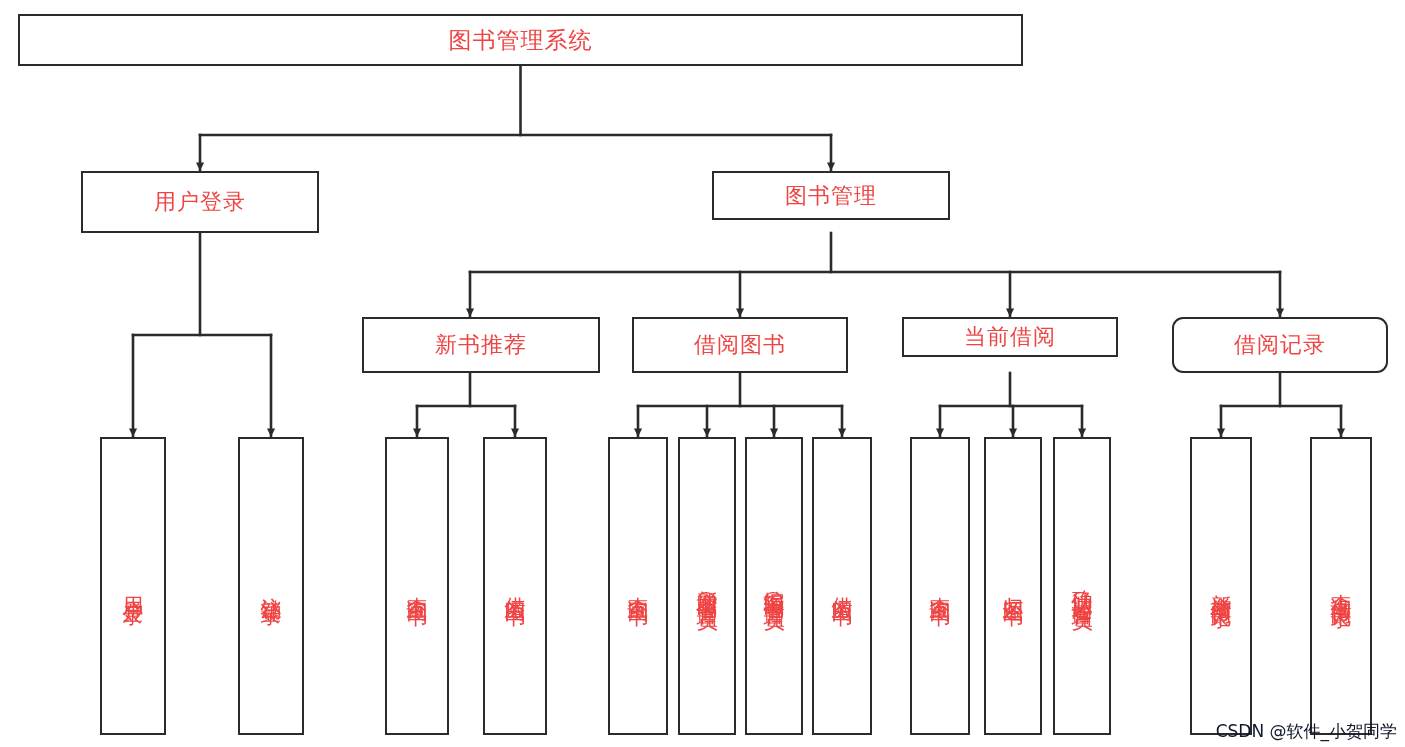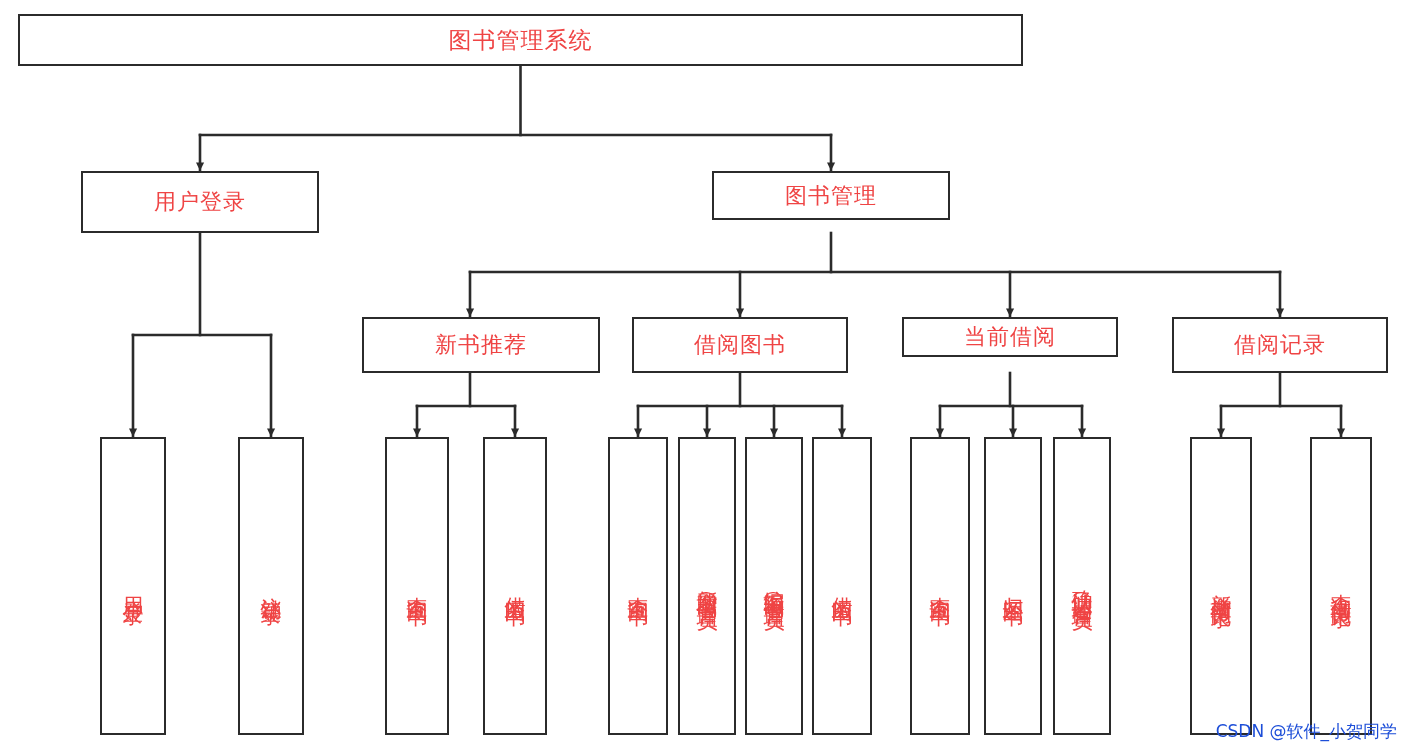--- a/index.html
+++ b/index.html
@@ -64,21 +64,21 @@
     font-size: 21px;
     letter-spacing: 3px;
     line-height: 1.05;
     white-space: nowrap;
   }
   .watermark {
     position: absolute;
     right: 8px;
     bottom: 4px;
     font-size: 17px;
-    color: #1d4ed8;
+    color: #0f172a;
     white-space: nowrap;
     z-index: 3;
     font-family: "DejaVu Sans", "Liberation Sans", sans-serif;
   }
 </style>
 </head>
 <body>
 
 <div id="canvas">
   <svg id="edges" viewBox="0 0 1405 747" xmlns="http://www.w3.org/2000/svg">
@@ -136,21 +136,21 @@
       </div>
       <div class="node horiz" style="left: 362px; top: 317px; width: 238px; height: 56px; border-color: rgb(43, 43, 43);">
         <span class="node-label">新书推荐</span>
       </div>
       <div class="node horiz" style="left: 632px; top: 317px; width: 216px; height: 56px; border-color: rgb(43, 43, 43);">
         <span class="node-label">借阅图书</span>
       </div>
       <div class="node horiz" style="left: 902px; top: 317px; width: 216px; height: 40px; border-color: rgb(43, 43, 43);">
         <span class="node-label">当前借阅</span>
       </div>
-      <div class="node horiz" style="left: 1172px; top: 317px; width: 216px; height: 56px; border-color: rgb(43, 43, 43);">
+      <div class="node horiz" style="left: 1172px; top: 317px; width: 216px; height: 56px; border-color: rgb(43, 43, 43); border-radius: 11px;">
         <span class="node-label">借阅记录</span>
       </div>
       <div class="node vert" style="left: 100px; top: 437px; width: 66px; height: 298px; border-color: rgb(43, 43, 43);">
         <span class="node-label">用户登录</span>
       </div>
       <div class="node vert" style="left: 238px; top: 437px; width: 66px; height: 298px; border-color: rgb(43, 43, 43);">
         <span class="node-label">注销登录</span>
       </div>
       <div class="node vert" style="left: 385px; top: 437px; width: 64px; height: 298px; border-color: rgb(43, 43, 43);">
         <span class="node-label">查询图书</span>

